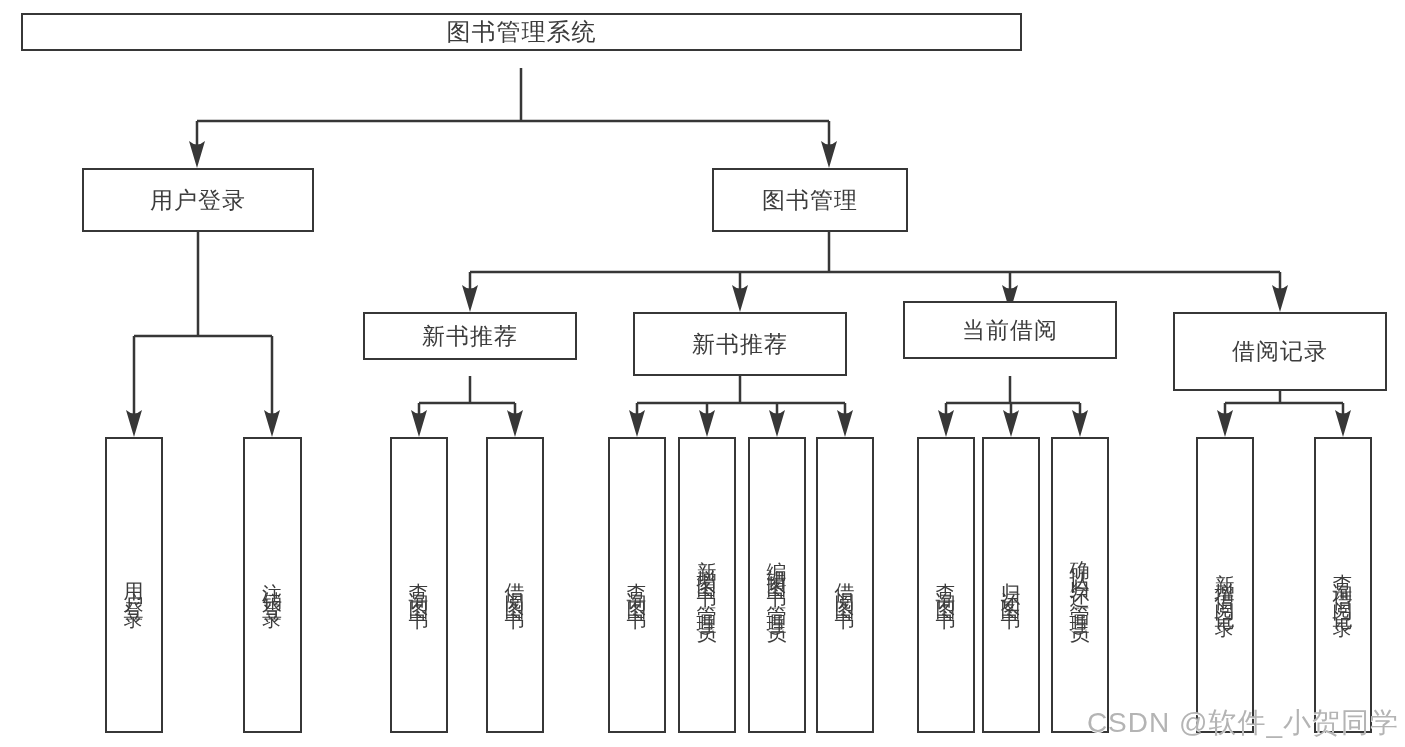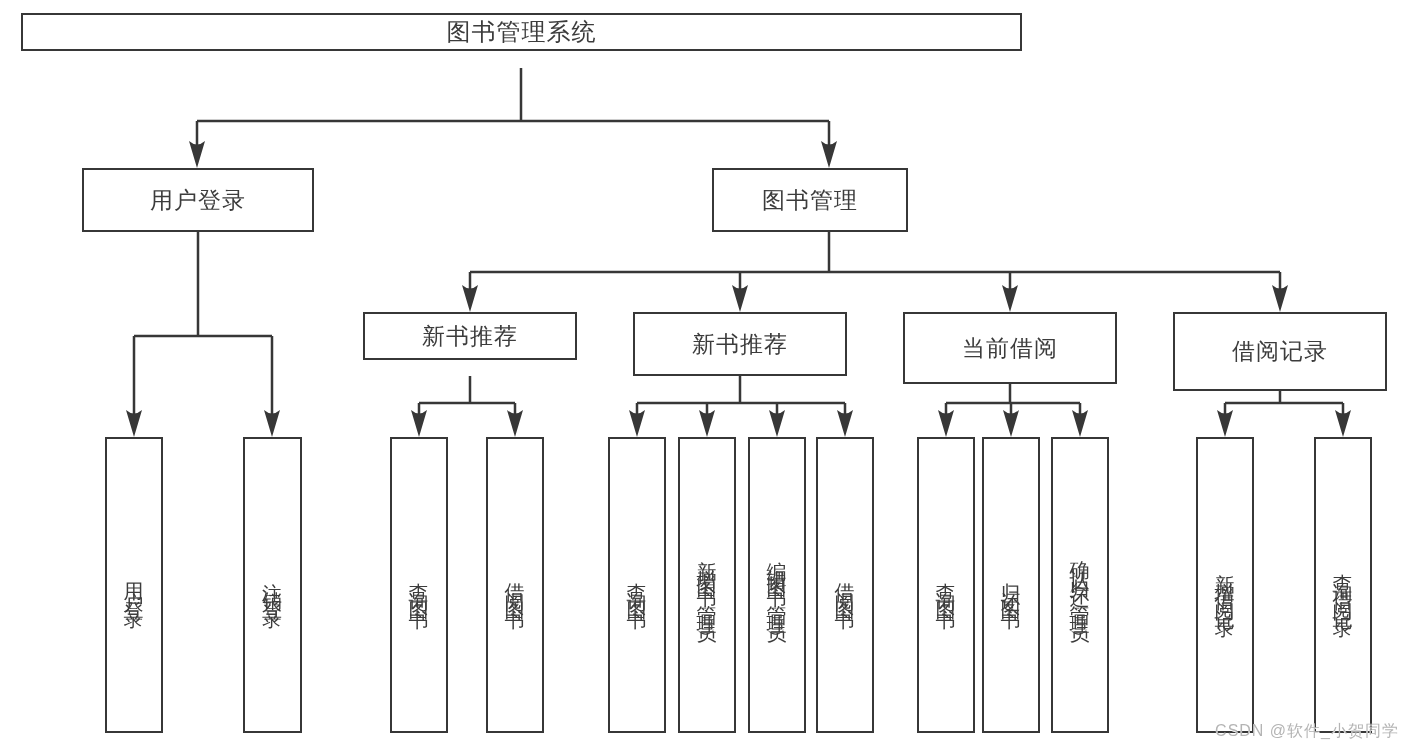--- a/index.html
+++ b/index.html
@@ -31,21 +31,21 @@
     writing-mode:vertical-rl;
     text-orientation:mixed;
     font-size:20px;
     letter-spacing:9px;
     line-height:1;
     white-space:nowrap;
   }
   .watermark{
     position:absolute;
     right:6px;bottom:5px;
-    font-size:16px;
+    font-size:28px;
     color:#b4b4b4;
     letter-spacing:1px;
     text-shadow:0 1px 0 #ffffff;
   }
 </style>
 </head>
 <body>
 
 <div class="stage">
 
@@ -99,21 +99,21 @@
   <div class="node branch" style="left:712px;top:168px;width:196px;height:64px">
     <span>图书管理</span>
   </div>
 
   <div class="node branch" style="left:363px;top:312px;width:214px;height:48px">
     <span>新书推荐</span>
   </div>
   <div class="node branch" style="left:633px;top:312px;width:214px;height:64px">
     <span>新书推荐</span>
   </div>
-  <div class="node branch" style="left:903px;top:312px;width:214px;height:72px">
+  <div class="node branch" style="left:903px;top:301px;width:214px;height:58px">
     <span>当前借阅</span>
   </div>
   <div class="node branch" style="left:1173px;top:312px;width:214px;height:79px">
     <span>借阅记录</span>
   </div>
 
   <div class="node leaf" style="left:105px;width:58px">
     <span>用户登录</span>
   </div>
   <div class="node leaf" style="left:243px;width:59px">

